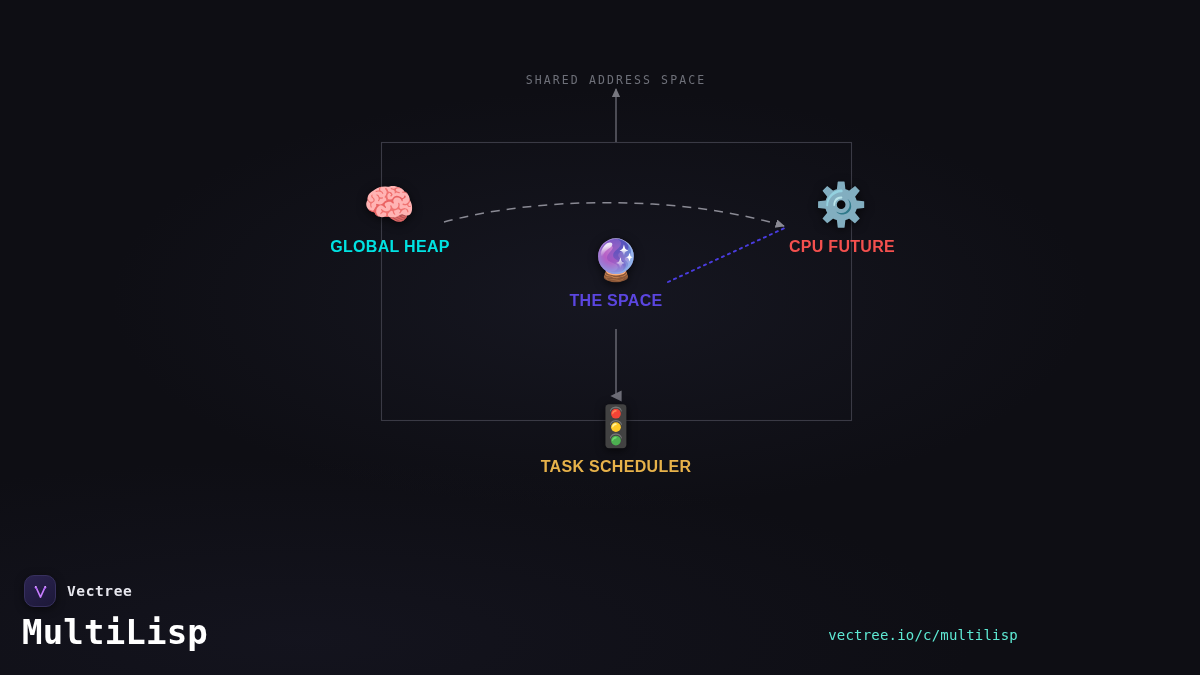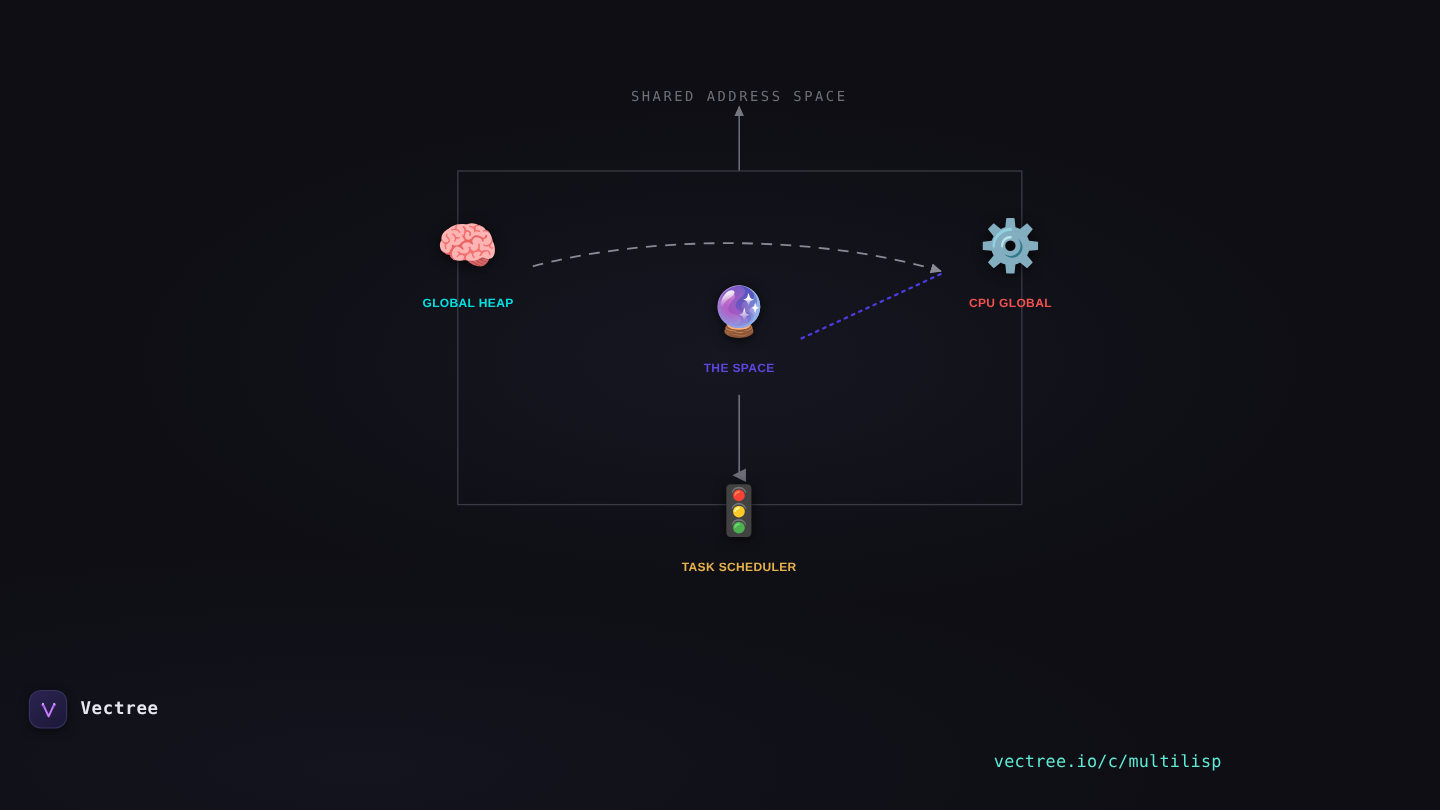--- a/index.html
+++ b/index.html
@@ -30,24 +30,24 @@
     width:220px; margin-left:-110px;
     text-align:center;
   }
   .node .glyph {
     font-family:"DejaVu Sans", sans-serif;
     font-size:42px; line-height:46px;
     filter:drop-shadow(0 2px 5px rgba(0,0,0,0.65));
     user-select:none;
   }
   .node .caption {
-    margin-top:20px;
+    margin-top:10px;
     font-family:"Liberation Sans", sans-serif;
     font-weight:bold;
-    font-size:10px;
+    font-size:16px;
     letter-spacing:0.3px;
     white-space:nowrap;
   }
 
   #node-heap      { left:374px; top:182px; }
   #node-cpu       { left:826px; top:182px; }
   #node-future    { left:600px; top:238px; }
   #node-scheduler { left:600px; top:404px; }
 
   #node-future .glyph { font-size:40px; line-height:44px; }
@@ -130,21 +130,21 @@
 
   <div class="boundary-label">SHARED ADDRESS SPACE</div>
 
   <div class="node" id="node-heap">
     <div class="glyph">🧠</div>
     <div class="caption" style="color:#00e2e2">GLOBAL HEAP</div>
   </div>
 
   <div class="node" id="node-cpu">
     <div class="glyph">⚙️</div>
-    <div class="caption" style="color:#f4504e">CPU GLOBAL</div>
+    <div class="caption" style="color:#f4504e">CPU FUTURE</div>
   </div>
 
   <div class="node" id="node-future">
     <div class="glyph">🔮</div>
     <div class="caption" style="color:#5b46e0">THE SPACE</div>
   </div>
 
   <div class="node" id="node-scheduler">
     <div class="glyph">🚦</div>
     <div class="caption" style="color:#e7b24a">TASK SCHEDULER</div>
@@ -158,15 +158,16 @@
       <svg width="19" height="19" viewBox="0 0 24 24">
         <path d="M6 6 L12 19 L18 6" fill="none" stroke="#c77dff" stroke-width="2.1" stroke-linecap="round" stroke-linejoin="round"></path>
         <path d="M7.2 8.6 L5.1 7.0 M16.8 8.6 L18.9 7.0" stroke="#a855f7" stroke-width="1.5" stroke-linecap="round"></path>
         <circle cx="6" cy="6" r="1.1" fill="#d8a8ff"></circle>
         <circle cx="18" cy="6" r="1.1" fill="#d8a8ff"></circle>
       </svg>
     </div>
     <div class="brand-name">Vectree</div>
   </div>
 
+  <div class="doc-title">MultiLisp</div>
 
   <div class="doc-url">vectree.io/c/multilisp</div>
 </div>
 
 </body></html>

